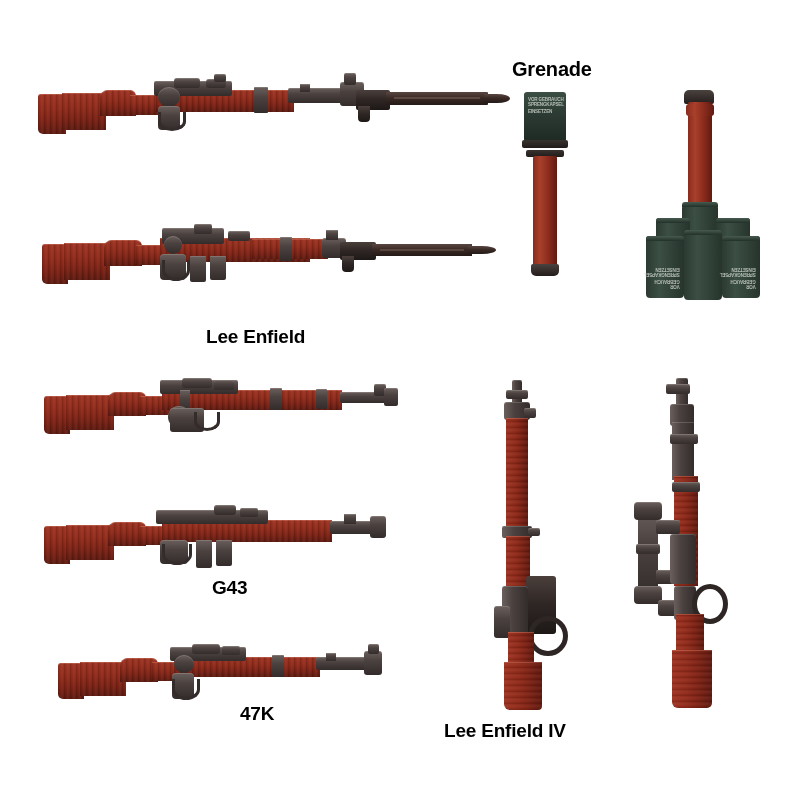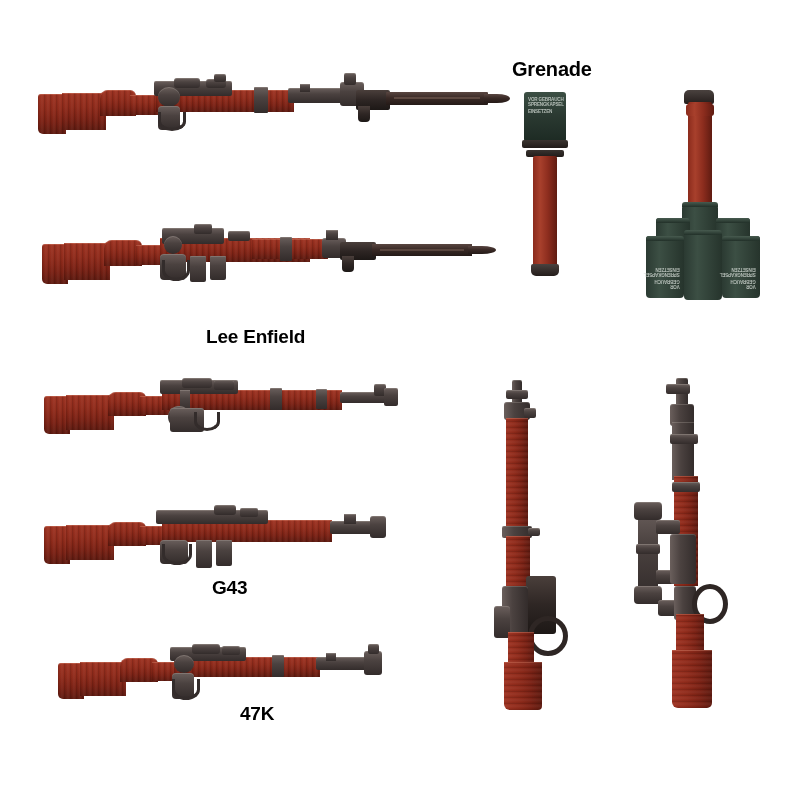--- a/index.html
+++ b/index.html
@@ -289,20 +289,21 @@
     <div class="metal-dark" style="left:36px; top:196px; width:30px; height:58px; border-radius:3px;"></div>
     <div class="metal vert" style="left:12px; top:206px; width:26px; height:52px; border-radius:3px;"></div>
     <div class="metal" style="left:4px; top:226px; width:16px; height:32px; border-radius:3px;"></div>
 
     <div style="position:absolute; left:38px; top:236px; width:30px; height:30px;
                 border:5px solid #2e2624; border-radius:50%; background:transparent;"></div>
 
     <div class="wood vert" style="left:18px; top:252px; width:26px; height:40px;"></div>
     <div class="wood vert" style="left:14px; top:282px; width:38px; height:48px; border-radius:0 0 4px 6px;"></div>
   </div>
+  <div class="label item-label" style="left:444px; top:720px;">Lee Enfield IV</div>
 
   <div class="item" style="left:630px; top:378px; width:110px; height:330px;">
 
     <div class="metal vert" style="left:46px; top:0px; width:12px; height:30px; border-radius:2px;"></div>
     <div class="metal" style="left:36px; top:6px; width:24px; height:10px; border-radius:2px;"></div>
     <div class="metal vert" style="left:40px; top:26px; width:24px; height:22px; border-radius:3px;"></div>
 
     <div class="metal vert" style="left:42px; top:44px; width:22px; height:58px;"></div>
     <div class="metal" style="left:40px; top:56px; width:28px; height:10px; border-radius:2px;"></div>
 

